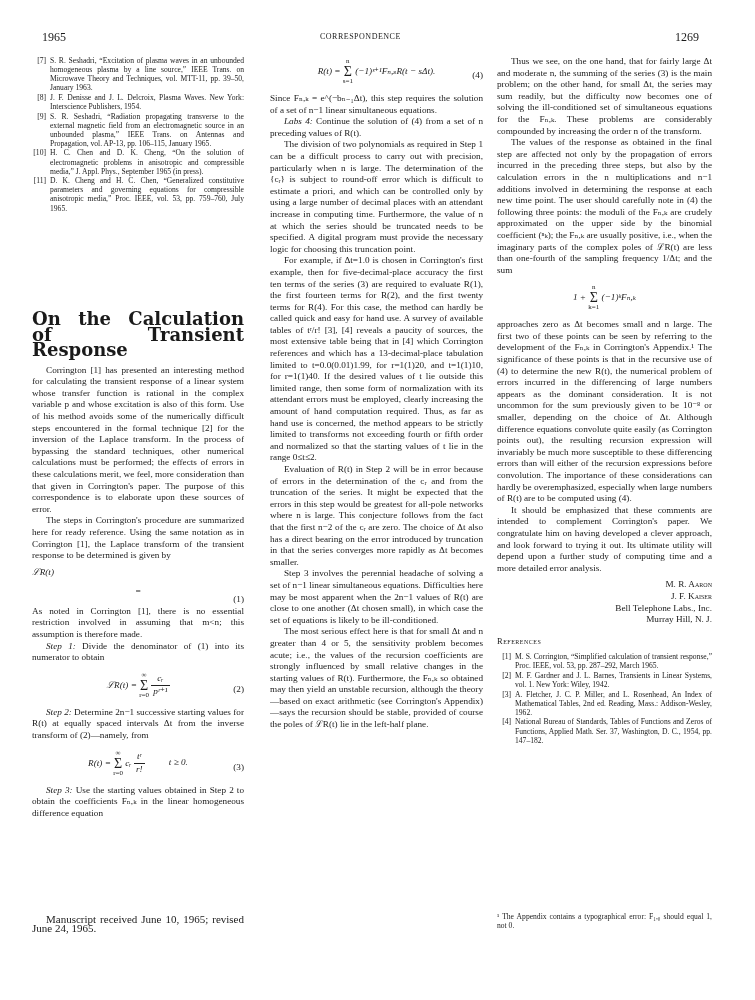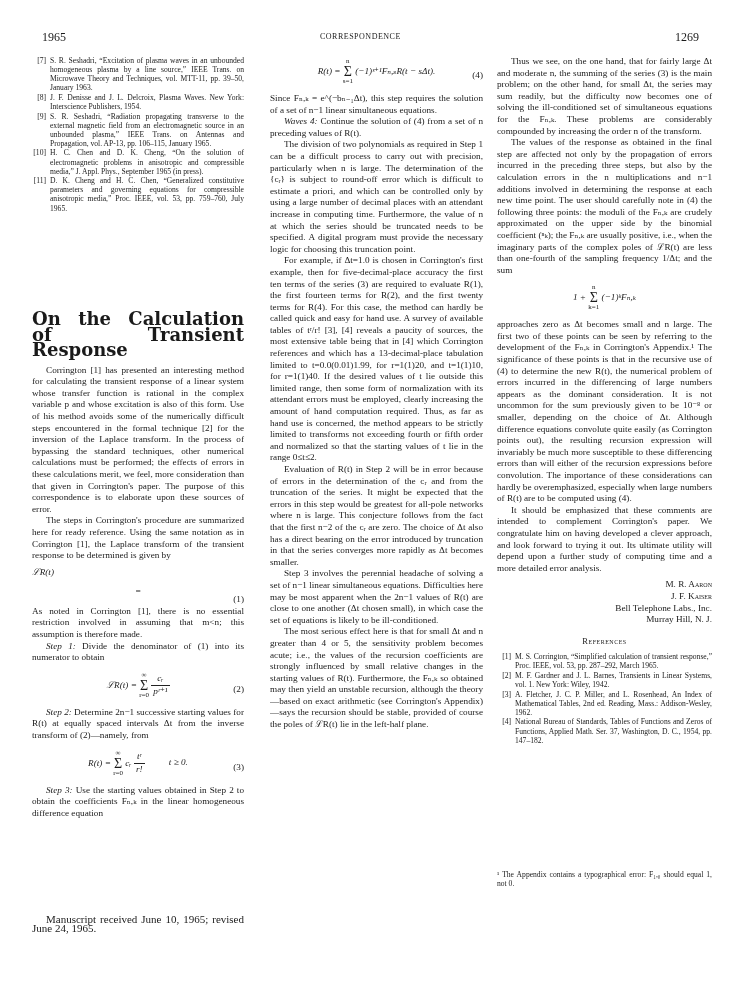--- a/index.html
+++ b/index.html
@@ -14,24 +14,24 @@
   .ref { display: flex; font-size: 7.6px; line-height: 9.1px; margin-bottom: 0.5px; }
   .ref .num { width: 14px; flex-shrink: 0; text-align: right; padding-right: 4px; }
   .ref .txt { text-align: justify; }
   p { margin: 0; }
   .indent { text-indent: 14px; }
   .title { font-family: "DejaVu Serif", serif; font-weight: bold; font-size: 18px; line-height: 15.5px; margin: 16px 0 7px 0; }
   .eq { text-align: center; margin: 8px 0; font-style: italic; position: relative; }
   .eq .eqno { position: absolute; right: 0; font-style: normal; }
   .math { font-style: italic; }
   .sig { text-align: right; font-variant: small-caps; line-height: 11.6px; }
-  .refs-head { text-align: center; font-variant: small-caps; font-size: 8.5px; margin: 10px 0 5px 0; letter-spacing: 0.5px; }
+  .refs-head { text-align: left; font-variant: small-caps; font-size: 8.5px; margin: 10px 0 5px 0; letter-spacing: 0.5px; }
   .footnote { font-size: 7.6px; line-height: 9px; text-align: justify; }
   .manuscript { position: absolute; left: 32px; top: 915px; width: 212px; font-size: 11px; line-height: 9px; text-indent: 14px; text-align: justify; }
-  .footnote-r { position: absolute; left: 497px; top: 870px; width: 215px; }
+  .footnote-r { position: absolute; left: 497px; top: 912px; width: 215px; }
   .frac { display: inline-block; vertical-align: middle; text-align: center; }
   .frac .top { display: block; border-bottom: 0.8px solid #222; padding: 0 2px; }
   .frac .bot { display: block; padding: 0 2px; }
   .sum { display: inline-block; vertical-align: middle; text-align: center; font-size: 7px; line-height: 7px; font-style: normal; }
 </style>
 </head>
 <body>
 
 <div class="page-num" style="left:42px;">1965</div>
 <div class="running-head">CORRESPONDENCE</div>
@@ -106,21 +106,21 @@
 <div class="manuscript">Manuscript received June 10, 1965; revised June 24, 1965.</div>
 
 <div class="col col-mid">
   <div class="eq" style="margin-top:2px;">
     <span>R(t) =</span>
     <span class="sum"><span style="display:block">n</span><span style="display:block;font-size:14px;line-height:13px;">Σ</span><span style="display:block">s=1</span></span>
     <span>(−1)ˢ⁺¹Fₙ,ₛR(t − sΔt).</span>
     <span class="eqno" style="top:12px;">(4)</span>
   </div>
   <p>Since Fₙ,ₖ = e^(−bₙ₋₁Δt), this step requires the solution of a set of n−1 linear simultaneous equations.</p>
-  <p class="indent"><i>Waves 4:</i><span> Continue the solution of (4) from a set of n preceding values of R(t).</span></p>
+  <p class="indent"><i>Labs 4:</i><span> Continue the solution of (4) from a set of n preceding values of R(t).</span></p>
   <p class="indent">The division of two polynomials as required in Step 1 can be a difficult process to carry out with precision, particularly when n is large. The determination of the {cᵣ} is subject to round-off error which is difficult to estimate a priori, and which can be controlled only by using a large number of decimal places with an attendant increase in computing time. Furthermore, the value of n at which the series should be truncated needs to be specified. A digital program must provide the necessary logic for choosing this truncation point.</p>
   <p class="indent">For example, if Δt=1.0 is chosen in Corrington's first example, then for five-decimal-place accuracy the first ten terms of the series (3) are required to evaluate R(1), the first fourteen terms for R(2), and the first twenty terms for R(4). For this case, the method can hardly be called quick and easy for hand use. A survey of available tables of tʳ/r! [3], [4] reveals a paucity of sources, the most extensive table being that in [4] which Corrington references and which has a 13-decimal-place tabulation limited to t=0.0(0.01)1.99, for r=1(1)20, and t=1(1)10, for r=1(1)40. If the desired values of t lie outside this limited range, then some form of normalization with its attendant errors must be employed, clearly increasing the amount of hand computation required. Thus, as far as hand use is concerned, the method appears to be strictly limited to transforms not exceeding fourth or fifth order and normalized so that the starting values of t lie in the range 0≤t≤2.</p>
   <p class="indent">Evaluation of R(t) in Step 2 will be in error because of errors in the determination of the cᵣ and from the truncation of the series. It might be expected that the errors in this step would be greatest for all-pole networks where n is large. This conjecture follows from the fact that the first n−2 of the cᵣ are zero. The choice of Δt also has a direct bearing on the error introduced by truncation in that the series converges more rapidly as Δt becomes smaller.</p>
   <p class="indent">Step 3 involves the perennial headache of solving a set of n−1 linear simultaneous equations. Difficulties here may be most apparent when the 2n−1 values of R(t) are close to one another (Δt chosen small), in which case the set of equations is likely to be ill-conditioned.</p>
   <p class="indent">The most serious effect here is that for small Δt and n greater than 4 or 5, the sensitivity problem becomes acute; i.e., the values of the recursion coefficients are strongly influenced by small relative changes in the starting values of R(t). Furthermore, the Fₙ,ₖ so obtained may then yield an unstable recursion, although the theory—based on exact arithmetic (see Corrington's Appendix)—says the recursion should be stable, provided of course the poles of ℒR(t) lie in the left-half plane.</p>
 </div>
 
 <div class="col col-right">
   <p class="indent">Thus we see, on the one hand, that for fairly large Δt and moderate n, the summing of the series (3) is the main problem; on the other hand, for small Δt, the series may sum readily, but the difficulty now becomes one of solving the ill-conditioned set of simultaneous equations for the Fₙ,ₖ. These problems are considerably compounded by increasing the order n of the transform.</p>
   <p class="indent">The values of the response as obtained in the final step are affected not only by the propagation of errors incurred in the preceding three steps, but also by the calculation errors in the n multiplications and n−1 additions involved in determining the response at each new time point. The user should carefully note in (4) the following three points: the moduli of the Fₙ,ₖ are crudely approximated on the upper side by the binomial coefficient (ⁿₖ); the Fₙ,ₖ are usually positive, i.e., when the imaginary parts of the complex poles of ℒR(t) are less than one-fourth of the sampling frequency 1/Δt; and the sum</p>

